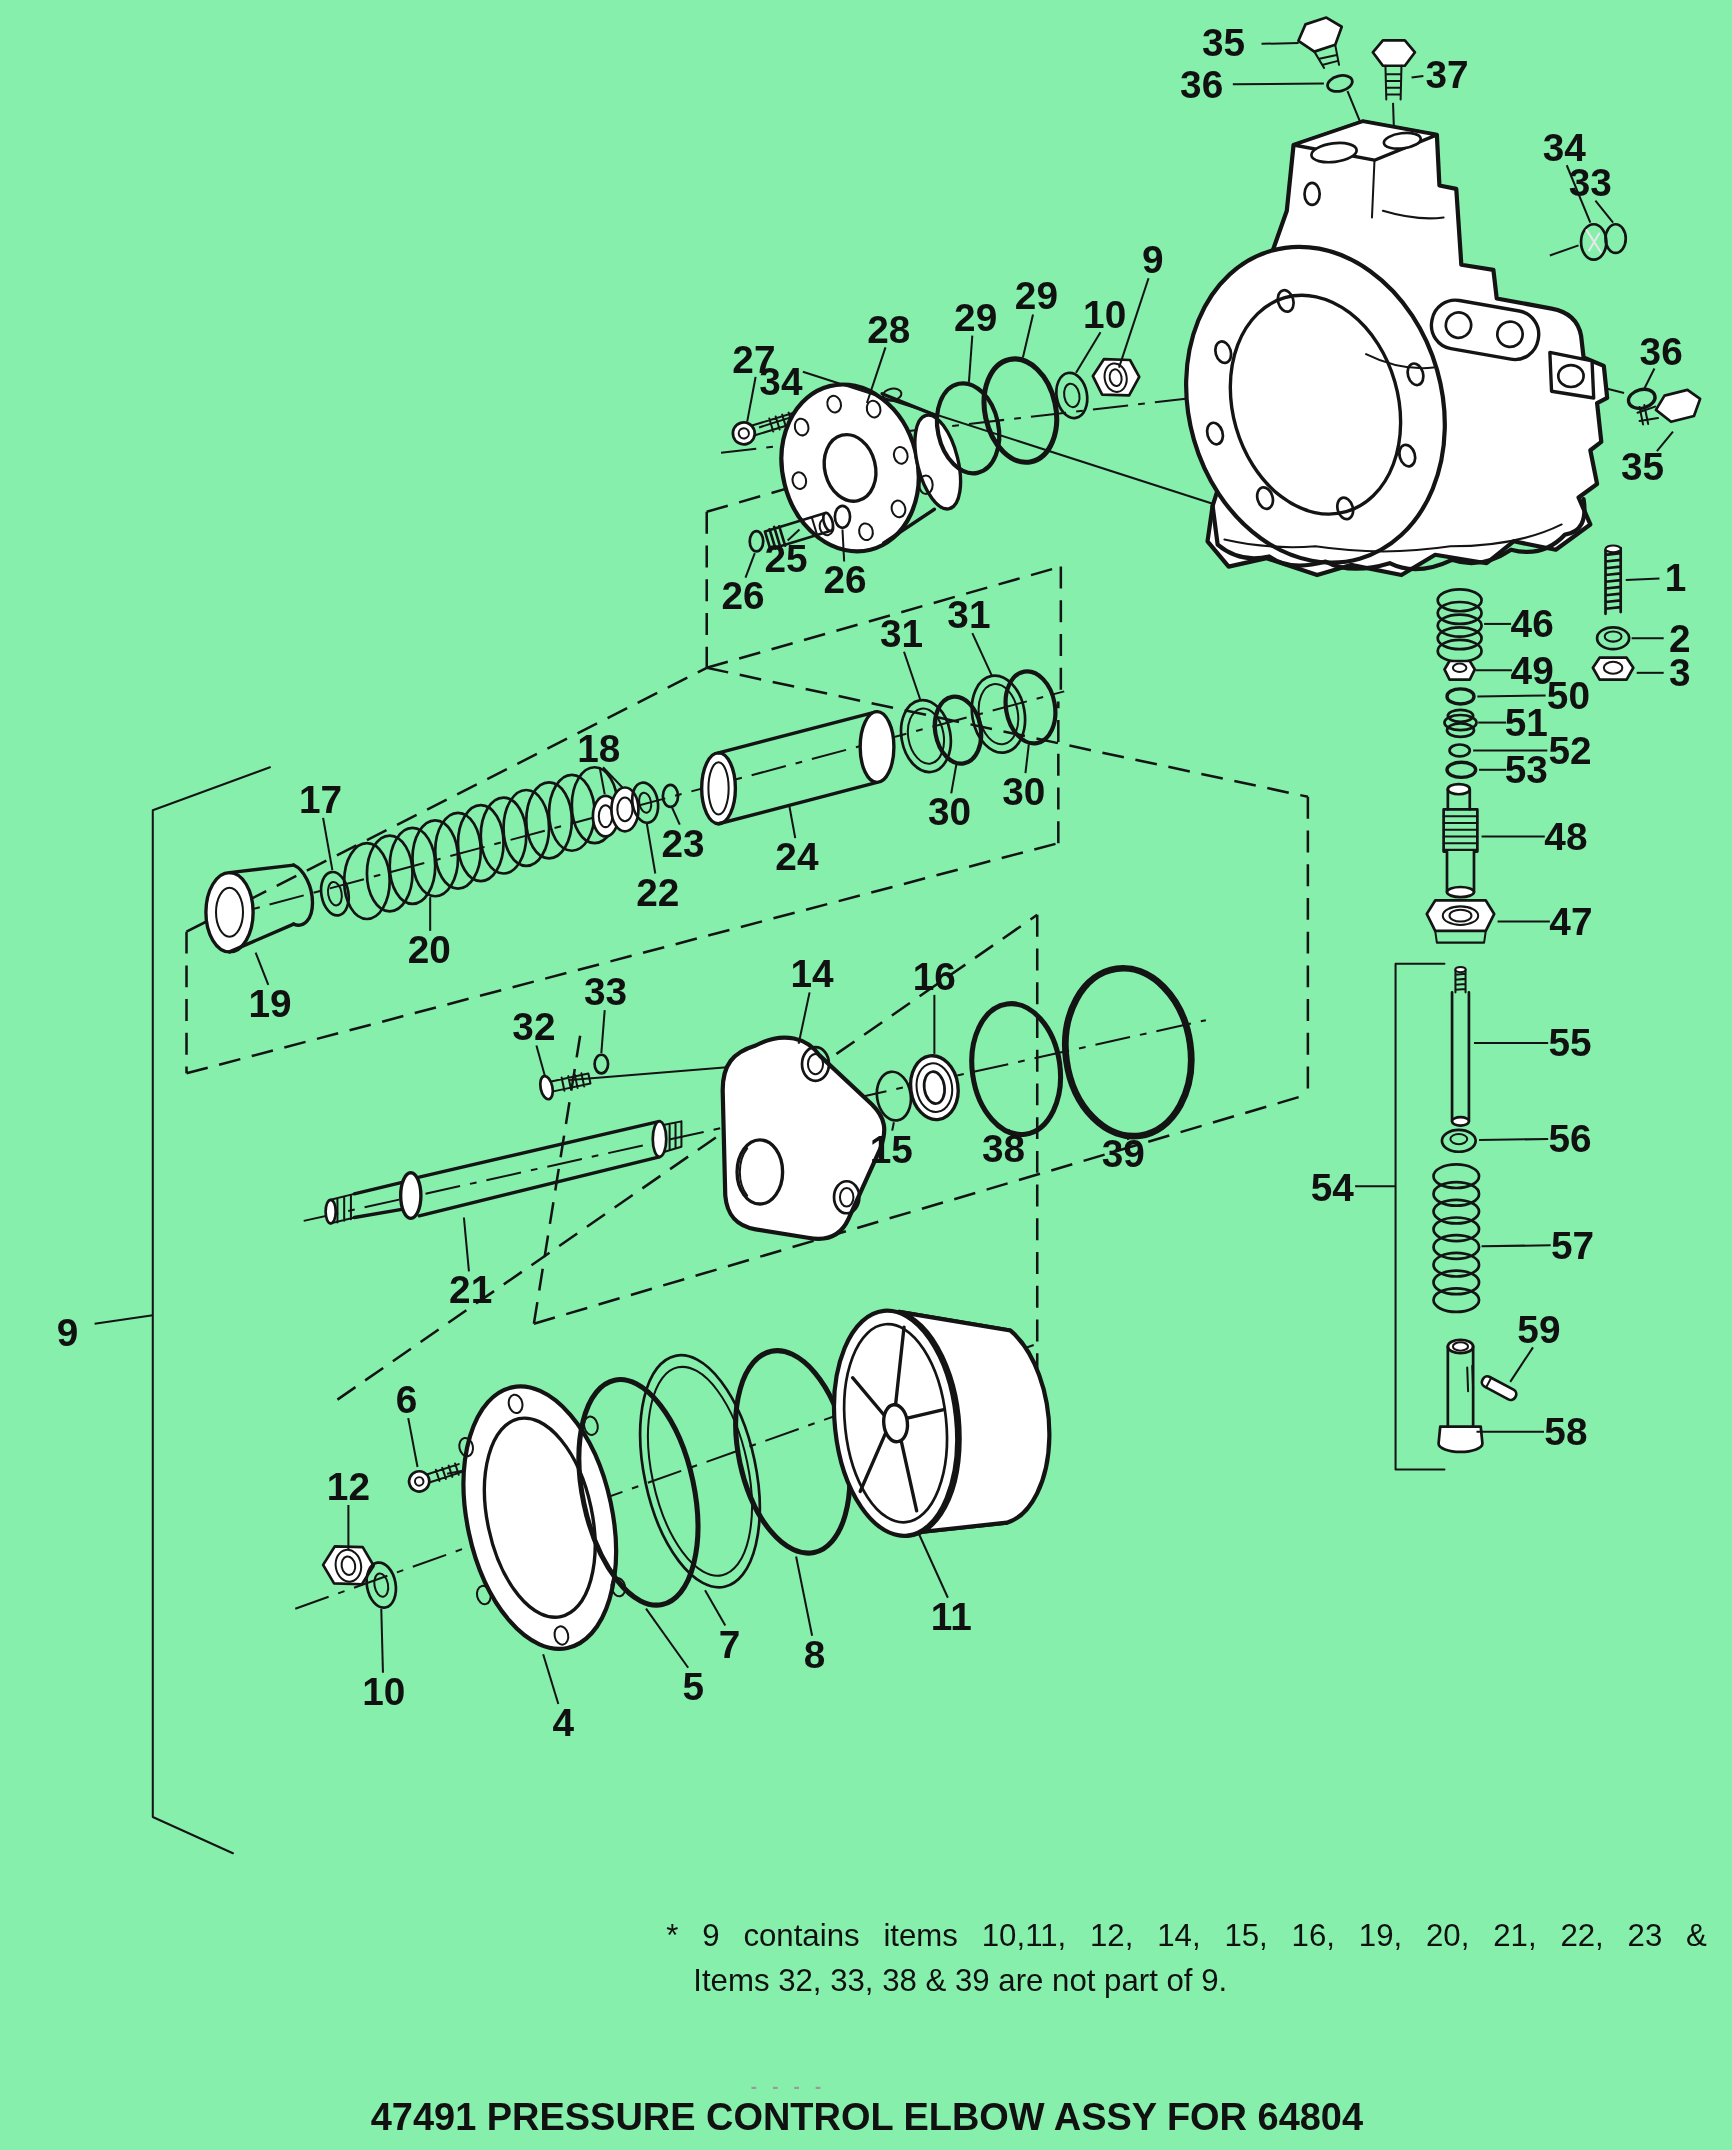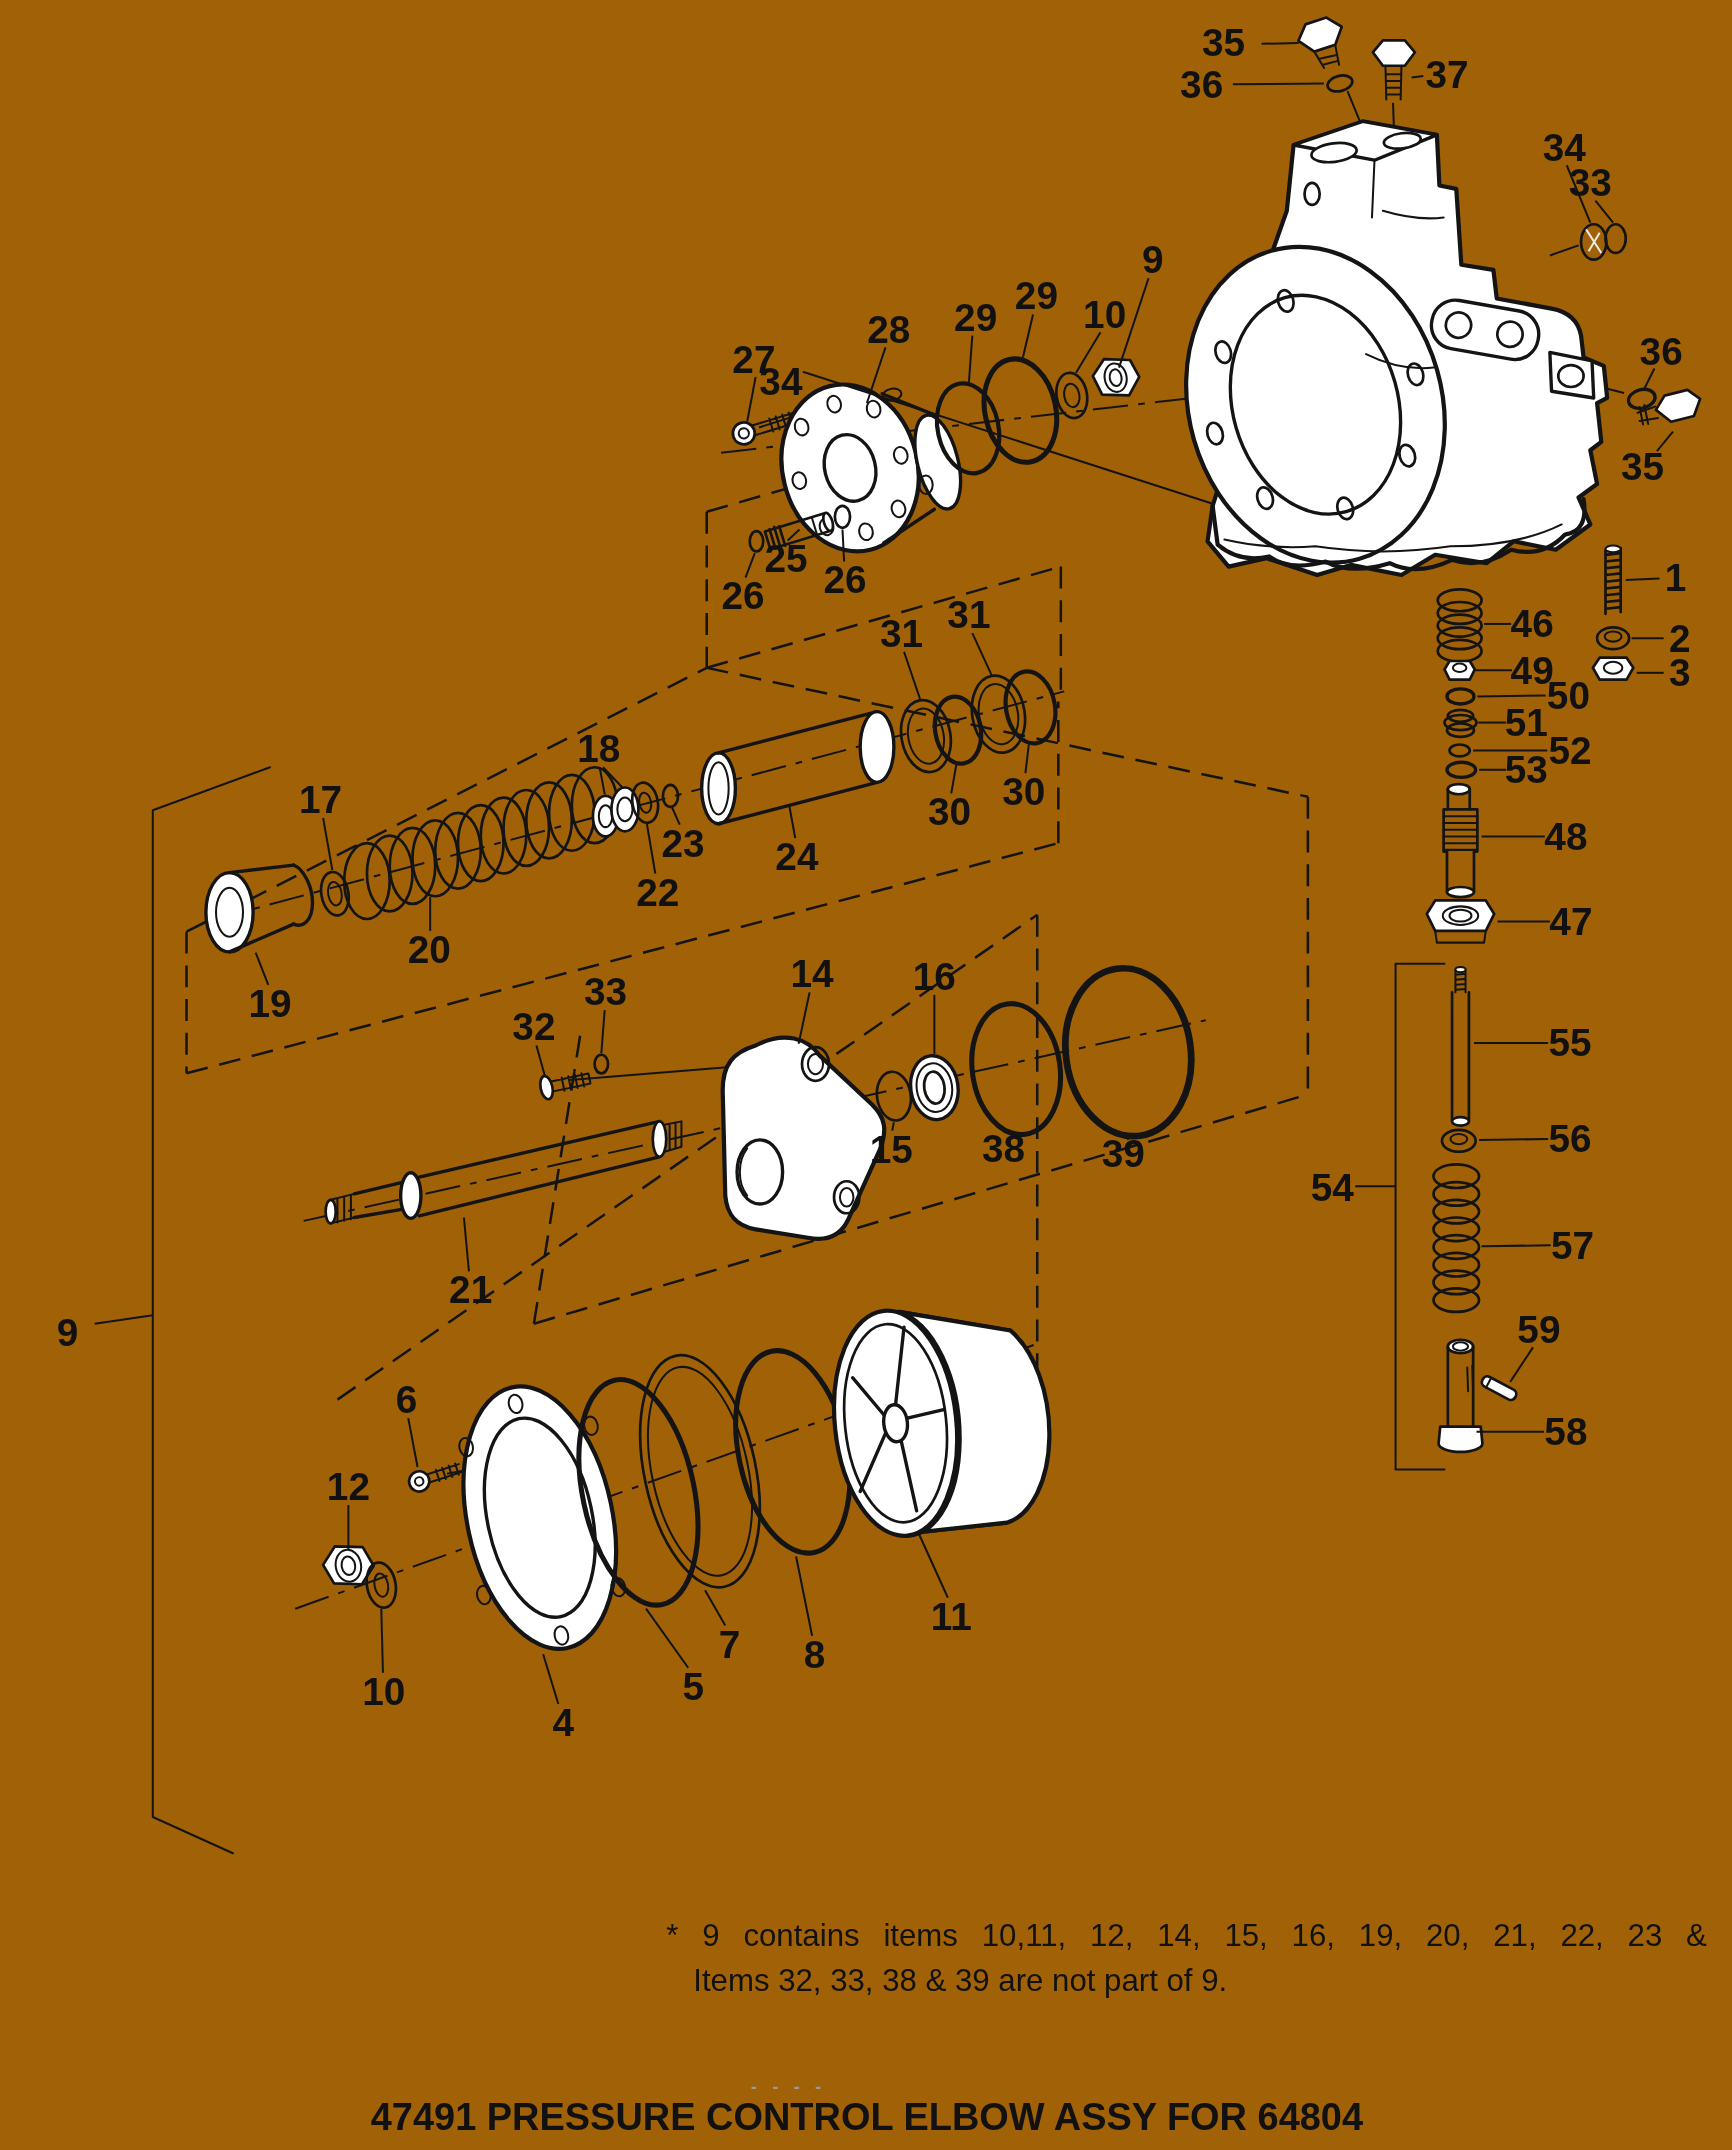--- a/index.html
+++ b/index.html
@@ -1,16 +1,16 @@
 <!DOCTYPE html>
 <html style="font-size:13.5px"><head>
 <meta charset="utf-8">
 <style>
   html,body{margin:0;padding:0;background:#ffffff;}
-  .stage{width:1733px;height:2150px;position:relative;background:#a16207;}
+  .stage{width:1733px;height:2150px;position:relative;background:#86efac;}
   svg{display:block;}
   .part{fill:none;stroke:#141414;stroke-width:4;stroke-linecap:round;stroke-linejoin:round;}
   .fillw{fill:#ffffff;}
   .thin{stroke-width:2.4;}
   .med{stroke-width:3.2;}
   .hvy{stroke-width:5;}
   .oring{stroke-width:6;}
   .oring-big{stroke-width:8;}
   .dash{stroke:#141414;stroke-width:3;fill:none;stroke-dasharray:26 14;}
   .cline{stroke:#141414;stroke-width:2.4;fill:none;stroke-dasharray:42 12 8 12;}

